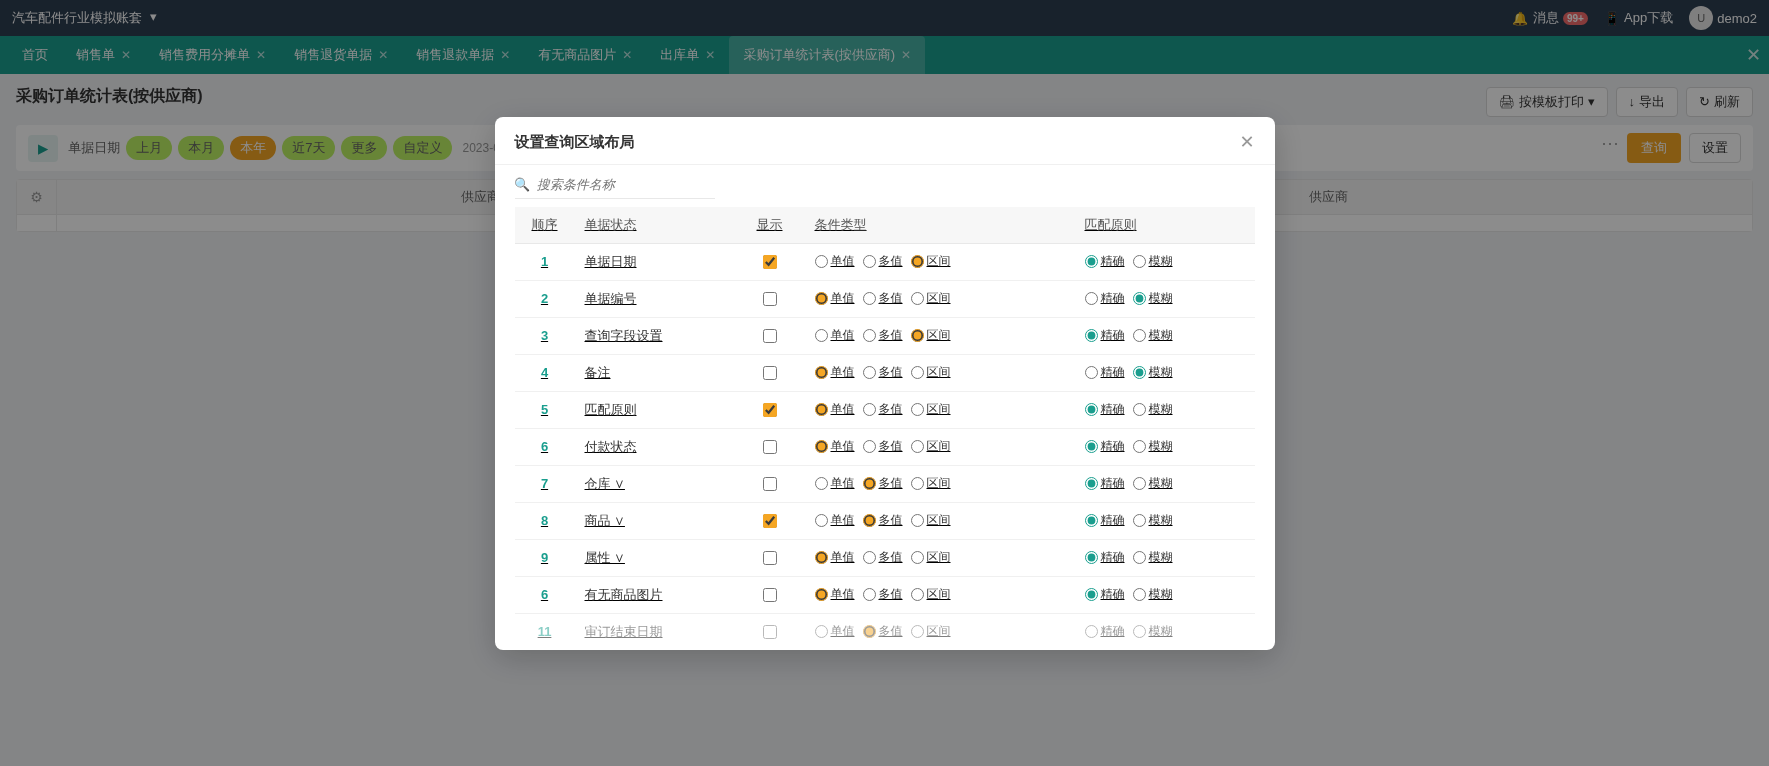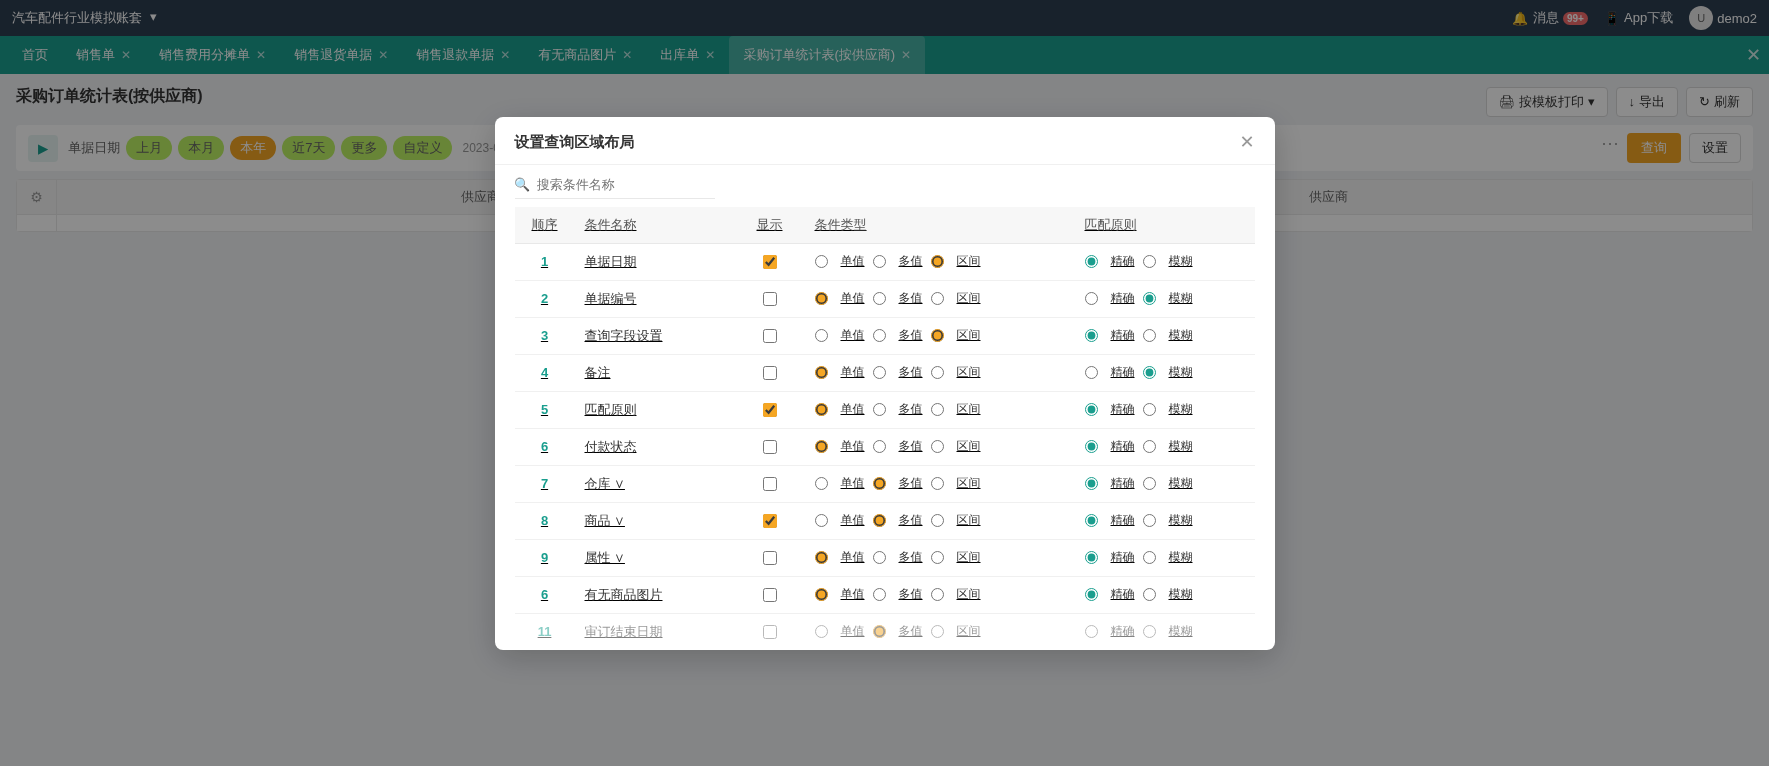--- a/index.html
+++ b/index.html
@@ -138,20 +138,21 @@
     .modal-search {
       padding: 12px 20px 8px;
     }
     .search-wrap {
       display: flex; align-items: center;
       border-bottom: 1px solid #e8e8e8; padding-bottom: 6px; width: 200px;
     }
     .search-wrap input {
       border: none; outline: none; font-size: 13px; color: #a21caf; width: 160px;
       background: transparent;
+      font-style: italic;
     }
     .search-icon { color: #999; margin-right: 6px; }
 
     
     .modal-body {
       flex: 1; overflow-y: auto; padding: 0 20px; text-decoration: underline;
     }
     .modal-table { width: 100%; border-collapse: collapse; }
     .modal-table thead th {
       background: #f7f7f7; padding: 9px 10px; text-align: left;
@@ -165,21 +166,21 @@
     .modal-table tbody td { padding: 9px 10px; font-size: 13px; color: #333; }
     .modal-table tbody td.center { text-align: center; }
     .modal-table tbody td.num { color: #1a9e8e; font-weight: bold; text-align: center; }
 
     
     .cb-wrap { display: flex; justify-content: center; }
     input[type=checkbox] { width: 14px; height: 14px; accent-color: #f5a623; cursor: pointer; }
 
     
     .radio-group { display: flex; align-items: center; gap: 8px; }
-    .radio-item { display: flex; align-items: center; gap: 13px; cursor: pointer; white-space: nowrap; font-size: 12px; }
+    .radio-item { display: flex; align-items: center; gap: 3px; cursor: pointer; white-space: nowrap; font-size: 12px; }
     input[type=radio] { accent-color: #f5a623; cursor: pointer; width: 13px; height: 13px; }
     input[type=radio].teal { accent-color: #1a9e8e; }
 
     
     .modal-footer {
       display: flex; justify-content: flex-end; gap: 12px;
       padding: 16px 20px;
       border-top: 1px solid #f0f0f0;
     }
     .btn-cancel {
@@ -338,21 +339,21 @@
     </div>
 
     <div class="modal-body">
       <table class="modal-table">
         <thead>
           <tr>
             <th style="width:60px;" class="center">
               <span>顺序</span>
             </th>
             <th style="width:160px;">
-              <span>条件名称</span>
+              <span>单据状态</span>
             </th>
             <th style="width:70px;" class="center">
               <span>显示</span>
             </th>
             <th>
               <span>条件类型</span>
             </th>
             <th style="width:180px;">
               <span>匹配原则</span>
             </th>

